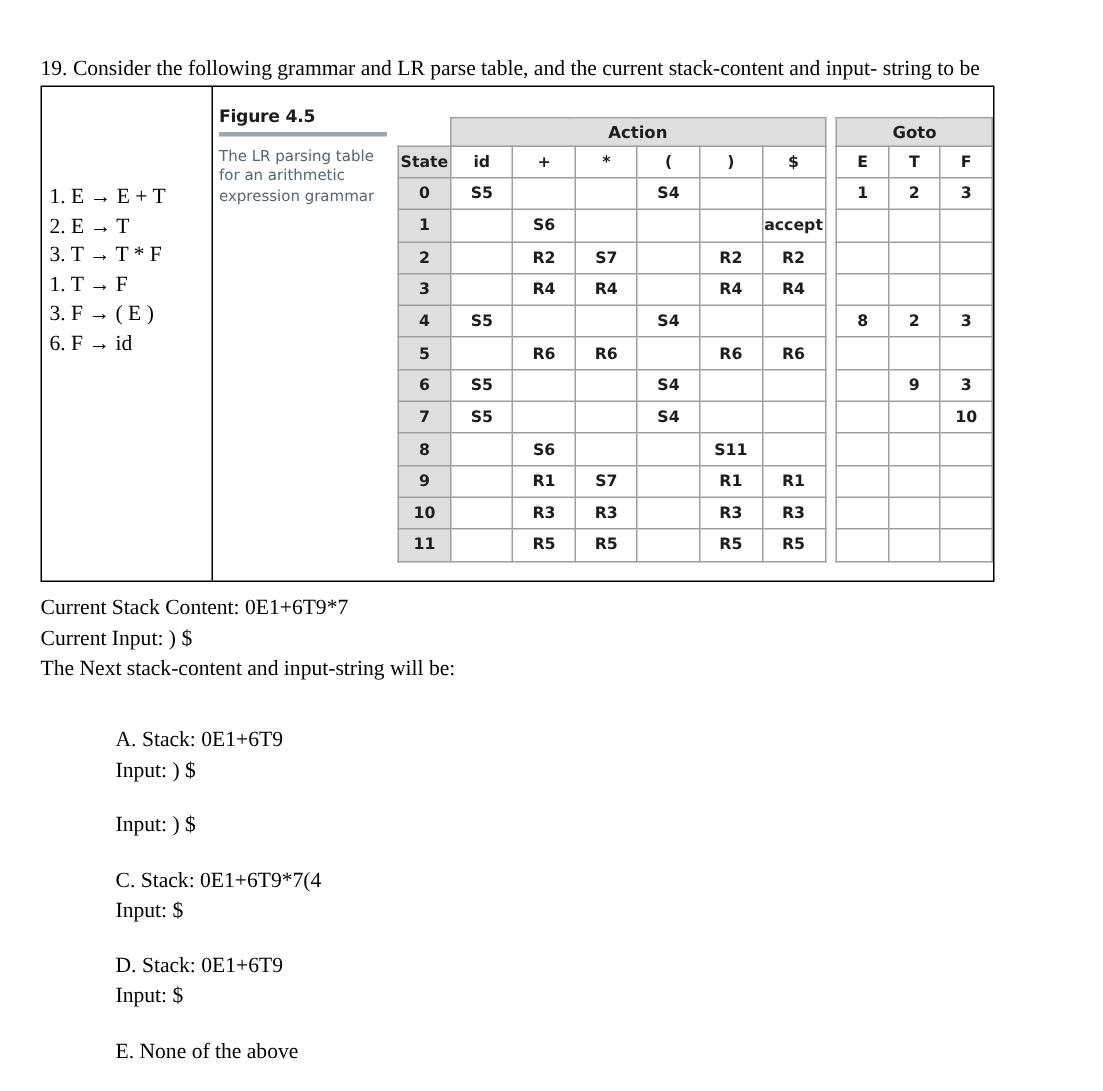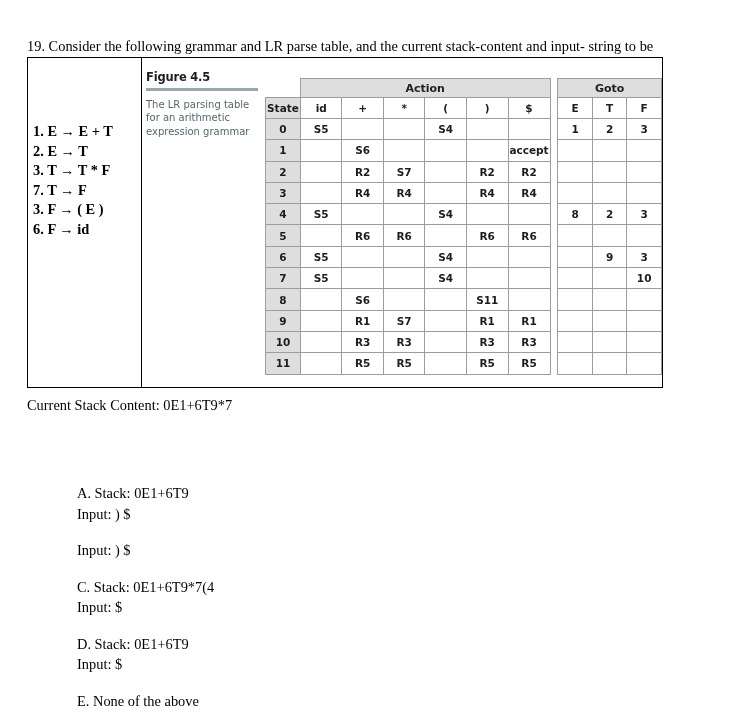--- a/index.html
+++ b/index.html
@@ -42,21 +42,20 @@
 
   
   #grammar-pane {
     position: absolute;
     left: 0px;
     top: 0px;
     width: 114px;
     height: 100%;
     border-right: 1.4px solid #000000;
     box-sizing: border-box;
-    font-weight: bold;
   }
   #grammar-list {
     position: absolute;
     left: 5px;
     top: 64px;
     font-size: 14.4px;
     line-height: 19.6px;
     white-space: nowrap;
   }
   .grammar-rule { display: block; }
@@ -178,21 +177,21 @@
   <span>string to be processed (as we discussed in the class).</span>
 </div>
 
 <div id="figure-box">
 
   <div id="grammar-pane">
     <div id="grammar-list">
       <span class="grammar-rule">1. E → E + T</span>
       <span class="grammar-rule">2. E → T</span>
       <span class="grammar-rule">3. T → T * F</span>
-      <span class="grammar-rule">7. T → F</span>
+      <span class="grammar-rule">1. T → F</span>
       <span class="grammar-rule">3. F → ( E )</span>
       <span class="grammar-rule">6. F → id</span>
     </div>
   </div>
 
   <div id="caption-pane">
     <div id="figure-title">Figure 4.5</div>
     <div id="caption-rule"></div>
     <div id="figure-caption">The LR parsing table for an arithmetic expression grammar</div>
   </div>
@@ -378,20 +377,22 @@
             <td class="goto"></td>
           </tr>
         </tbody>
     </table>
   </div>
 
 </div>
 
 <div id="state-text">
   <div>Current Stack Content: 0E1+6T9*7</div>
+  <div>Current Input: ) $</div>
+  <div>The Next stack-content and input-string will be:</div>
 </div>
 
 <div id="options">
     <div class="option-block">
       <span class="option-line">A. Stack: 0E1+6T9</span>
       <span class="option-line">Input: ) $</span>
     </div>
     <div class="option-block">
       <span class="option-line">Input: ) $</span>
     </div>

